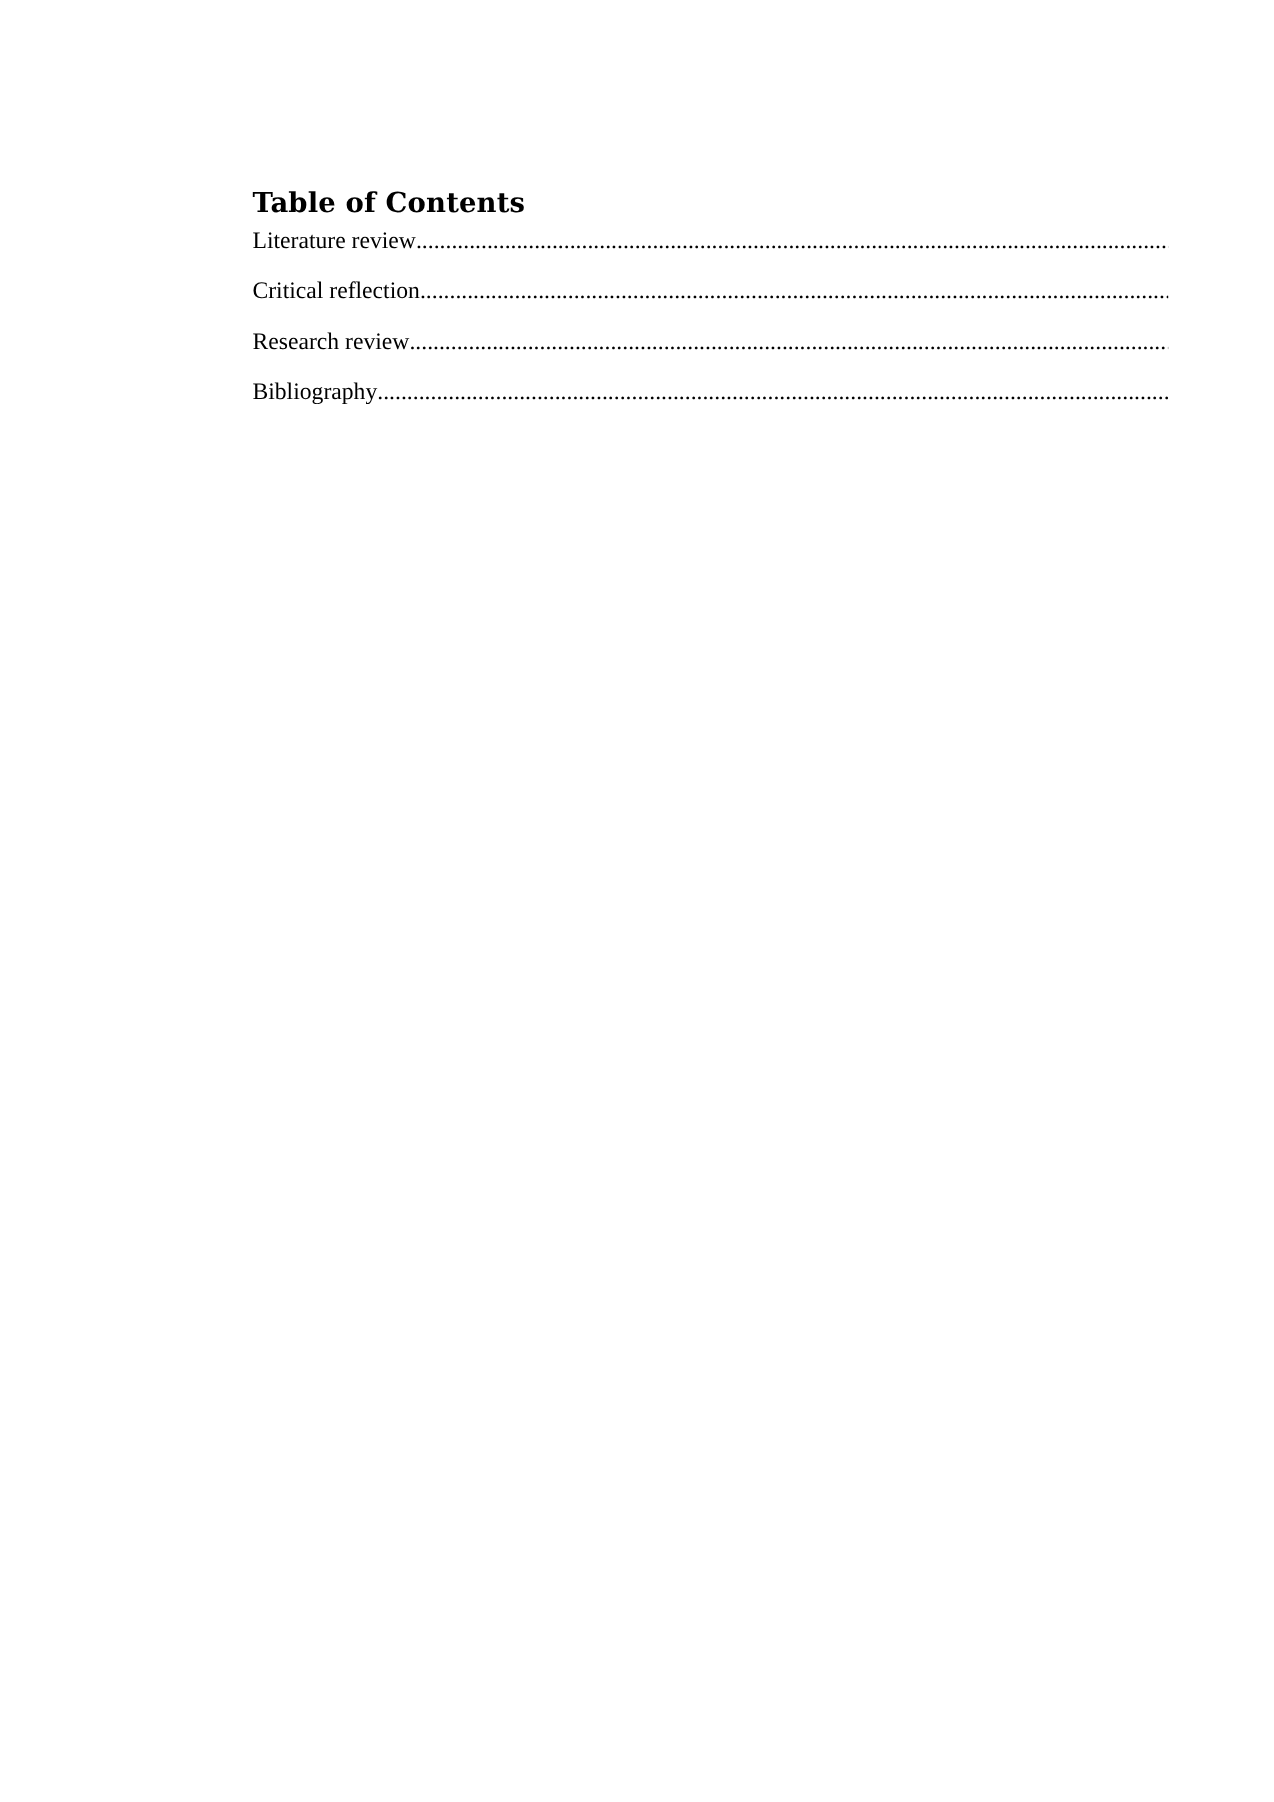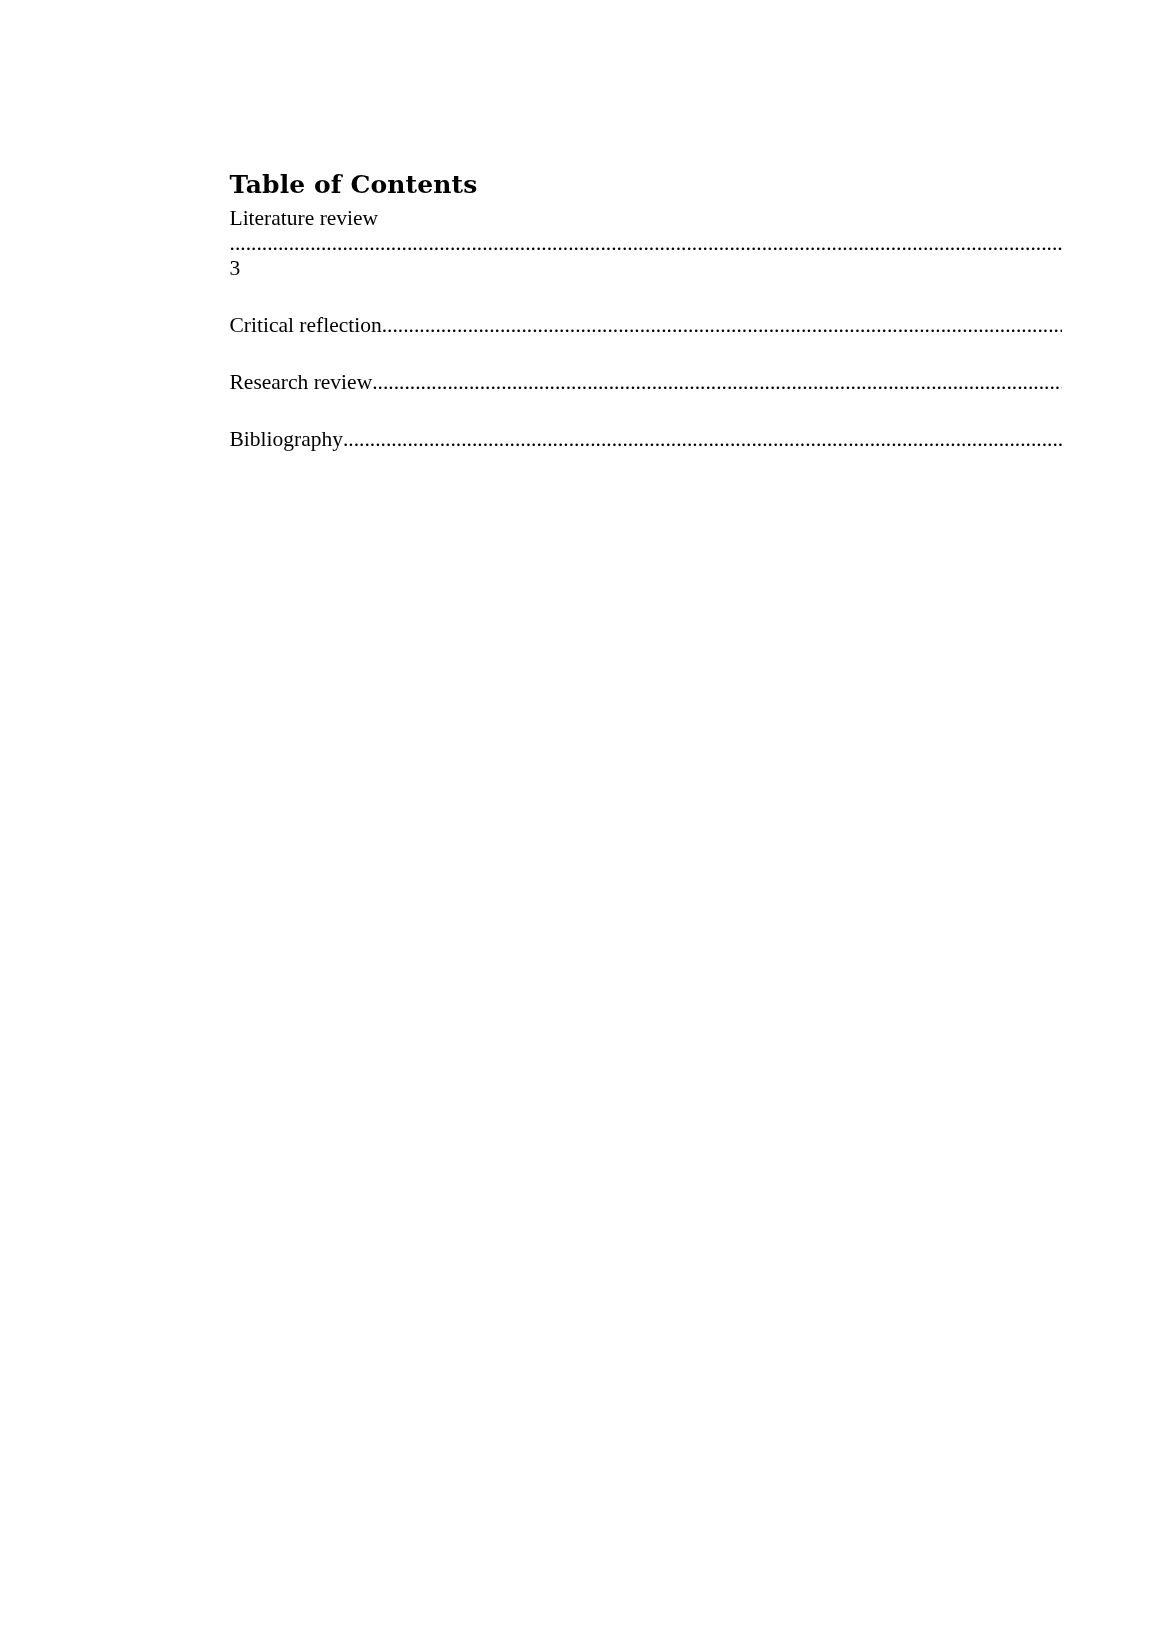--- a/index.html
+++ b/index.html
@@ -35,27 +35,26 @@
     margin: 0;
     padding: 0;
     list-style: none;
   }
   .toc-entry {
     display: flex;
     align-items: baseline;
     font-family: "Liberation Serif", "DejaVu Serif", serif;
     font-size: 21.5px;
     color: #000000;
-    margin-top: 32px;
+    margin-top: 21px;
     white-space: nowrap;
     overflow: hidden;
   }
   .toc-entry:first-child {
     margin-top: 5px;
-    flex-direction: column;
   }
   .toc-label {
     flex: 0 0 auto;
   }
   .toc-dots {
     flex: 1 1 auto;
     overflow: hidden;
     white-space: nowrap;
     font-family: "Liberation Serif", "DejaVu Serif", serif;
     letter-spacing: 0px;

